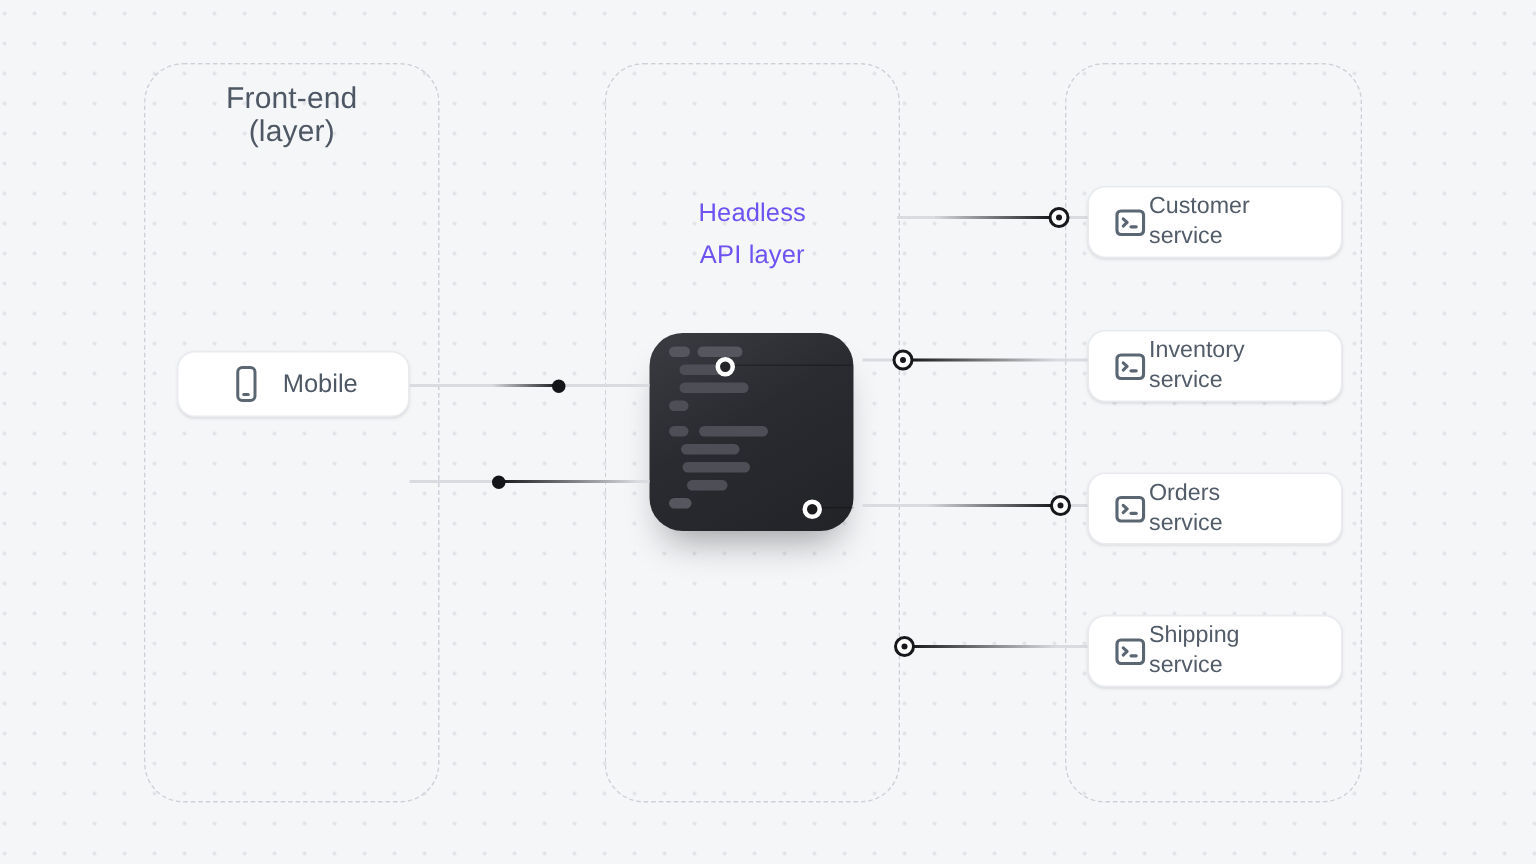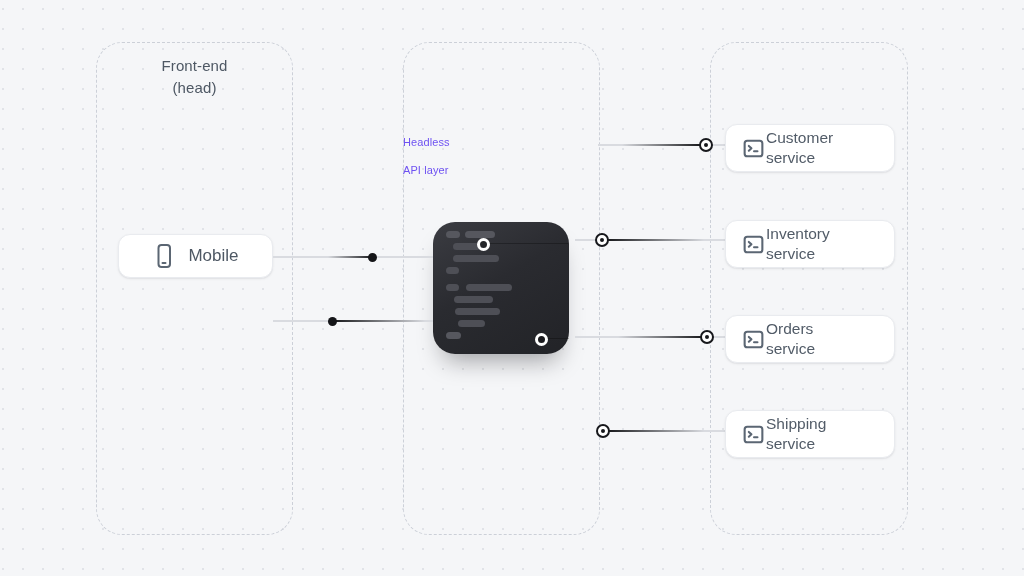--- a/index.html
+++ b/index.html
@@ -14,26 +14,26 @@
   .zone{
     position:absolute;top:42px;height:493px;
     border:1.5px dashed #ccd0d8;border-radius:26px;
     box-sizing:border-box;
   }
   .zone-left{left:96px;width:197px;}
   .zone-mid{left:403px;width:197px;}
   .zone-right{left:710px;width:198px;}
   .zone-title{
     padding-top:12px;text-align:center;
-    font-size:15px;line-height:22px;font-weight:500;color:#4e5864;
+    font-size:20px;line-height:22px;font-weight:500;color:#4e5864;
     letter-spacing:.1px;
   }
   .api-label{
     position:absolute;left:403px;top:128px;width:197px;
-    text-align:left;font-size:11px;line-height:28px;font-weight:500;
+    text-align:center;font-size:17px;line-height:28px;font-weight:500;
     color:#6e52f2;letter-spacing:.1px;
   }
   .card{
     position:absolute;background:#fff;border:1px solid #e9ebef;
     border-radius:12px;box-sizing:border-box;
     box-shadow:0 1px 3px rgba(23,25,35,.06),0 1px 1px rgba(23,25,35,.04);
     display:flex;align-items:center;
   }
   .device-card{left:118px;width:155px;height:44px;justify-content:center;gap:12px;}
   .device-card .label{font-size:17px;font-weight:500;color:#4e5864;text-align:center;}
@@ -68,21 +68,21 @@
   .dot-target::after{content:"";width:4px;height:4px;border-radius:50%;background:#17181c;}
 </style>
 </head>
 <body>
 
 <div class="canvas">
 
   <div class="zone zone-left">
     <div class="zone-title">
       <div>Front-end</div>
-      <div>(head)</div>
+      <div>(layer)</div>
     </div>
   </div>
 
   <div class="zone zone-mid"></div>
 
   <div class="zone zone-right">
     <div class="zone-title">
     </div>
   </div>
 

